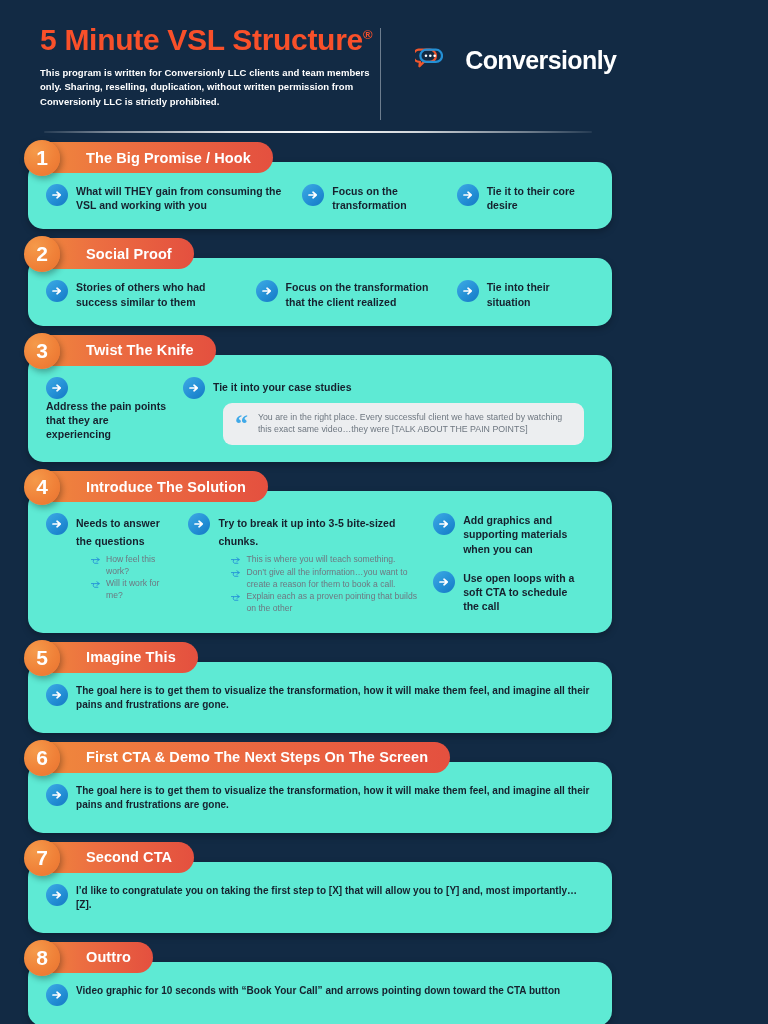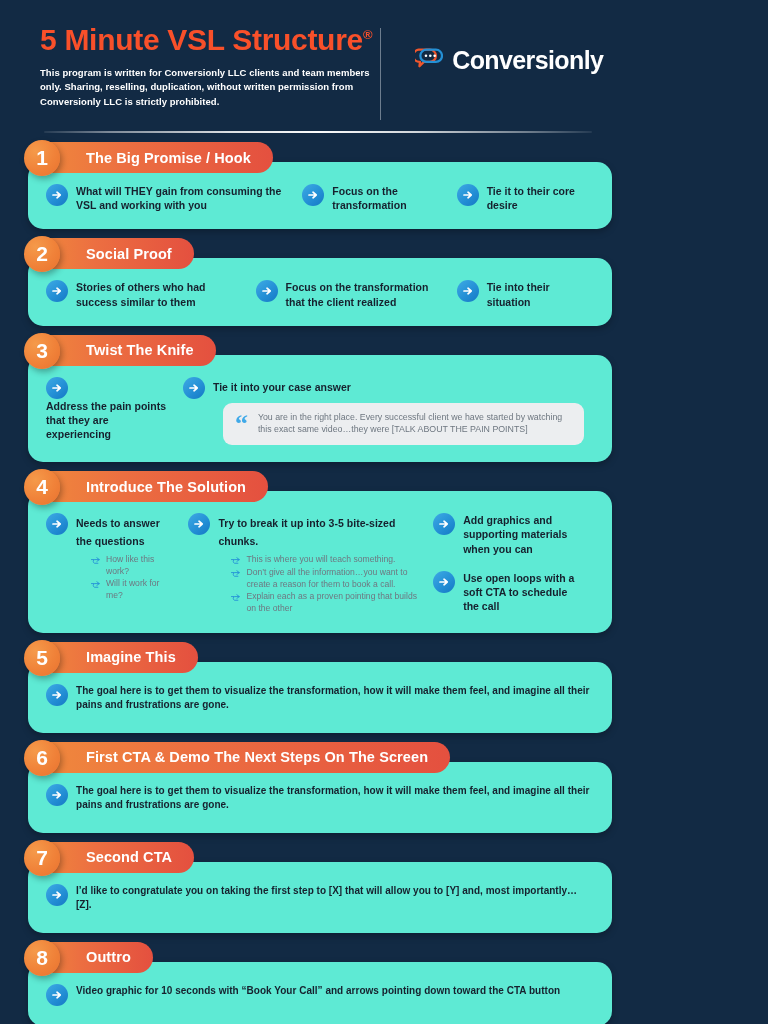--- a/index.html
+++ b/index.html
@@ -22,21 +22,21 @@
   }
   .main-title .reg { font-size: 13px; vertical-align: super; font-weight: 700; }
   .sub-note {
     margin-top: 10px; color: #ffffff; font-size: 9.5px; font-weight: 700;
     line-height: 1.55; max-width: 420px; letter-spacing: 0.05px;
   }
   .header-divider-v {
     width: 1px; background: #6d7d8e; height: 92px; margin: 4px 34px 0 8px;
     flex: none;
   }
-  .brand { display: flex; align-items: center; gap: 9px; margin-top: 22px; }
+  .brand { display: flex; align-items: center; gap: 22px; margin-top: 22px; }
   .brand-mark { width: 28px; height: 26px; flex: none; position: relative; }
   .brand-name {
     color: #ffffff; font-size: 25px; font-weight: 700; letter-spacing: -0.6px;
   }
   .hr-line {
     position: absolute; left: 44px; right: 44px; top: 131px; height: 2px;
     background: linear-gradient(to right,
       rgba(255,255,255,0.08) 0%, rgba(255,255,255,0.45) 12%,
       rgba(255,255,255,0.85) 34%, rgba(255,255,255,0.98) 50%,
       rgba(255,255,255,0.8) 68%, rgba(255,255,255,0.4) 88%,
@@ -264,21 +264,21 @@
               </span>
             <span class="item-txt">Address the pain points that they are experiencing</span>
           </div>
           <div class="col">
             <span class="arrow-ico">
                 <svg viewBox="0 0 12 12">
                   <path d="M2 6 H8.5 M6 3.2 L9.2 6 L6 8.8" fill="none" stroke="#fff" stroke-width="1.7" stroke-linecap="round" stroke-linejoin="round"></path>
                 </svg>
               </span>
             <div style="flex:1">
-              <span class="item-txt">Tie it into your case answer</span>
+              <span class="item-txt">Tie it into your case studies</span>
               <div class="quote-box">
                 <span class="quote-mark">“</span>
                 <span class="quote-txt">You are in the right place. Every successful client we have started by watching this exact same video…they were [TALK ABOUT THE PAIN POINTS]</span>
               </div>
             </div>
           </div>
         </div>
       </div>
     </div>
 
@@ -302,21 +302,21 @@
               </span>
             <div style="flex:1">
               <span class="item-txt">Needs to answer the questions</span>
               <div class="subs">
                 <div class="sub">
                   <span class="sub-ico">
                       <svg viewBox="0 0 12 12">
                         <path d="M7.5 3 L10.2 5 L7.5 7 M10 5 H5 A2.1 2.1 0 0 0 5 9 H8.6 M1.6 5 H4.2" fill="none" stroke="#2490d6" stroke-width="1" stroke-linecap="round" stroke-linejoin="round"></path>
                       </svg>
                     </span>
-                  <span class="sub-txt">How like this work?</span>
+                  <span class="sub-txt">How feel this work?</span>
                 </div>
                 <div class="sub">
                   <span class="sub-ico">
                       <svg viewBox="0 0 12 12">
                         <path d="M7.5 3 L10.2 5 L7.5 7 M10 5 H5 A2.1 2.1 0 0 0 5 9 H8.6 M1.6 5 H4.2" fill="none" stroke="#2490d6" stroke-width="1" stroke-linecap="round" stroke-linejoin="round"></path>
                       </svg>
                     </span>
                   <span class="sub-txt">Will it work for me?</span>
                 </div>
               </div>

